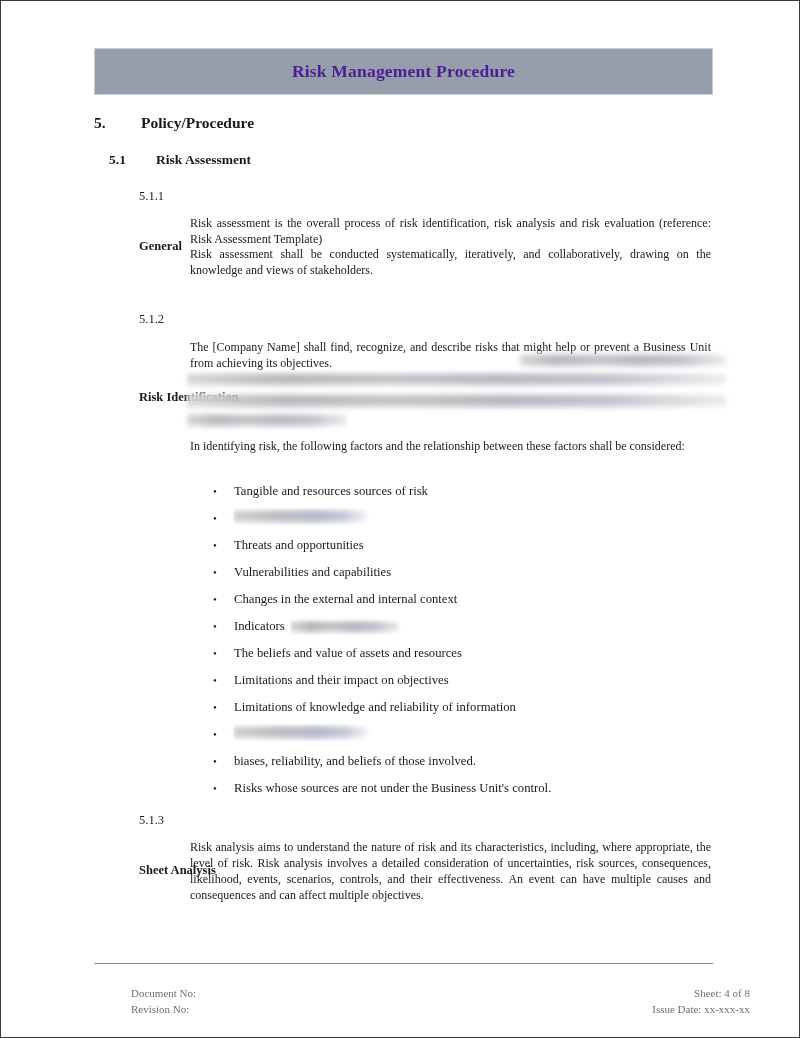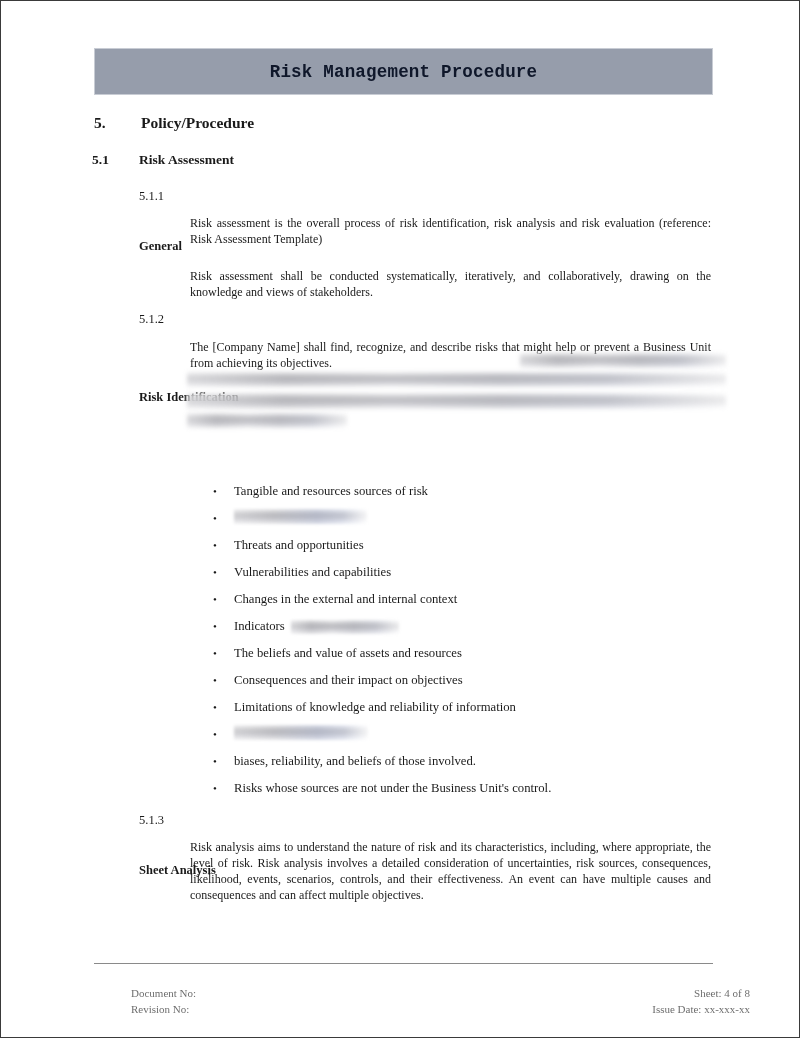--- a/index.html
+++ b/index.html
@@ -27,42 +27,42 @@
     width: 619px;
     height: 47px;
     background: #969dab;
     border: 1px solid #c8ccd4;
     box-sizing: border-box;
     display: flex;
     align-items: center;
     justify-content: center;
   }
   .header-title {
-    color: #0f172a;
+    color: #4c1d95;
     font-size: 17.5px;
     font-weight: bold;
     letter-spacing: 0.2px;
-    font-family: Liberation Mono, monospace;
+    font-family: Liberation Serif, serif;
   }
 
   
   .h1-row {
     position: absolute;
     left: 93px;
     top: 113px;
     width: 620px;
     display: flex;
     font-weight: bold;
     font-size: 15.5px;
   }
   .h1-num { width: 47px; flex: 0 0 47px; }
 
   .h2-row {
     position: absolute;
-    left: 91px;
+    left: 108px;
     top: 151px;
     width: 620px;
     display: flex;
     font-weight: bold;
     font-size: 13.5px;
     align-items: center;
   }
   .h2-num { width: 47px; flex: 0 0 47px; }
 
   .h3-row {
@@ -187,34 +187,35 @@
     <span class="h2-num">5.1</span>
     <span>Risk Assessment</span>
   </div>
 
   <div class="h3-row" style="top:188px;">
     <span class="h3-num">5.1.1</span>
     <span>General</span>
   </div>
 
   <div class="para" style="top:214px;">Risk assessment is the overall process of risk identification, risk analysis and risk evaluation (reference: Risk Assessment Template)</div>
-  <div class="para" style="top:267px;">Risk assessment shall be conducted systematically, iteratively, and collaboratively, drawing on the knowledge and views of stakeholders.</div>
+  <div class="para" style="top:245px;">Risk assessment shall be conducted systematically, iteratively, and collaboratively, drawing on the knowledge and views of stakeholders.</div>
 
   <div class="h3-row" style="top:311px;gap:28px;">
     <span class="h3-num">5.1.2</span>
     <span>Risk Identification</span>
   </div>
 
   <div class="para" style="top:338px;">The [Company Name] shall find, recognize, and describe risks that might help or prevent a Business Unit from achieving its objectives.</div>
 
   <div class="redact" style="left:519px; top:352px; width:206px; height:15px;"></div>
   <div class="redact" style="left:186px; top:371px; width:539px; height:15px;"></div>
   <div class="redact" style="left:186px; top:392px; width:539px; height:16px;"></div>
   <div class="redact" style="left:186px; top:412px; width:160px; height:15px;"></div>
 
+  <div class="para" style="top:437px;">In identifying risk, the following factors and the relationship between these factors shall be considered:</div>
 
   <div class="bullet" style="top:481px;">
     <span class="bullet-dot">•</span>
     <span class="bullet-text">Tangible and resources sources of risk</span>
   </div>
 
   <div class="bullet" style="top:508px;">
     <span class="bullet-dot">•</span>
     <span class="bullet-text">
       <span class="redact inline tint" style="width:133px; height:15px;"></span>
@@ -244,21 +245,21 @@
     </span>
   </div>
 
   <div class="bullet" style="top:643px;">
     <span class="bullet-dot">•</span>
     <span class="bullet-text">The beliefs and value of assets and resources</span>
   </div>
 
   <div class="bullet" style="top:670px;">
     <span class="bullet-dot">•</span>
-    <span class="bullet-text">Consequences and their impact on objectives</span>
+    <span class="bullet-text">Limitations and their impact on objectives</span>
   </div>
 
   <div class="bullet" style="top:697px;">
     <span class="bullet-dot">•</span>
     <span class="bullet-text">Limitations of knowledge and reliability of information</span>
   </div>
 
   <div class="bullet" style="top:724px;">
     <span class="bullet-dot">•</span>
     <span class="bullet-text">

